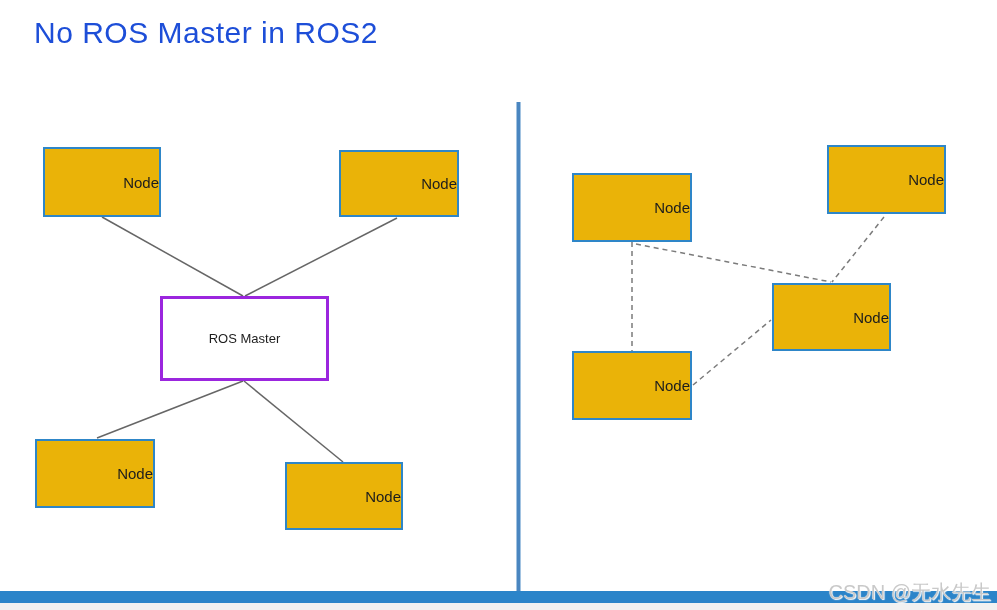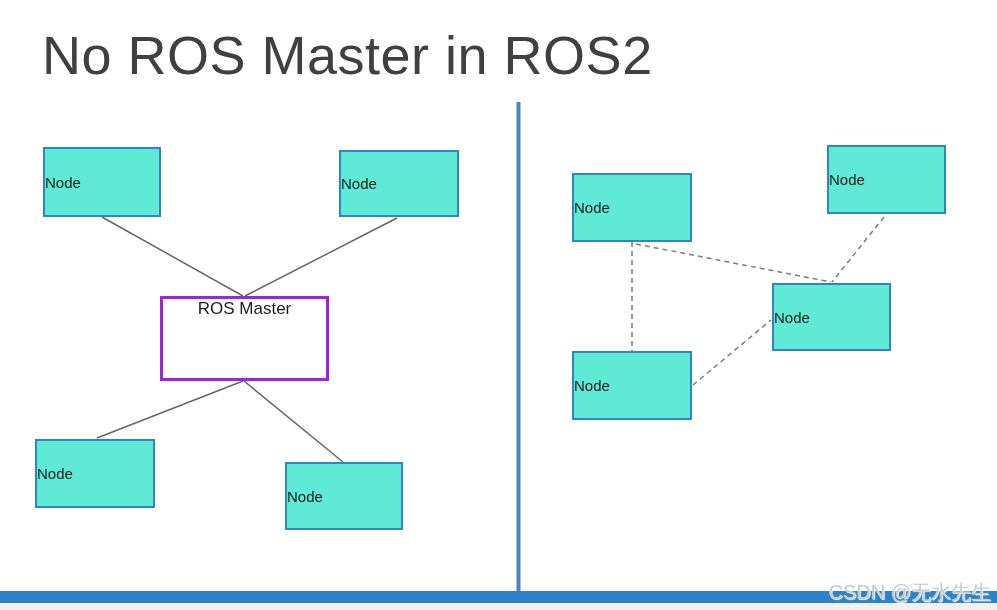--- a/index.html
+++ b/index.html
@@ -12,54 +12,55 @@
     position: relative;
     width: 997px;
     height: 610px;
     background: #ffffff;
     overflow: hidden;
   }
   .page-title {
     position: absolute;
     left: 30px;
     top: 12px;
-    margin: 12px;
-    font-size: 54px;
+    margin: 4px;
+    font-size: 30px;
     font-weight: 400;
-    color: #404040;
+    color: #1d4ed8;
     letter-spacing: 0.5px;
     white-space: nowrap;
   }
   svg.lines {
     position: absolute;
     left: 0;
     top: 0;
     width: 997px;
     height: 610px;
     pointer-events: none;
   }
   .node {
     position: absolute;
     box-sizing: border-box;
-    background: #5eead4;
+    background: #eab308;
     border: 2.5px solid #2e86c8;
     display: flex;
     align-items: center;
-    justify-content: flex-start;
+    justify-content: flex-end;
     font-size: 15px;
     color: #1d1d1d;
   }
   .master {
     position: absolute;
     box-sizing: border-box;
     background: #ffffff;
     border: 3px solid #9b26de;
     display: flex;
+    align-items: center;
     justify-content: center;
-    font-size: 17px;
+    font-size: 13px;
     color: #1d1d1d;
   }
   
   .n-l1 { left: 43px;  top: 147px; width: 118px; height: 70px; }
   .n-l2 { left: 339px; top: 150px; width: 120px; height: 67px; }
   .n-l3 { left: 35px;  top: 439px; width: 120px; height: 69px; }
   .n-l4 { left: 285px; top: 462px; width: 118px; height: 68px; }
   .m-box { left: 160px; top: 296px; width: 169px; height: 85px; }
   
   .n-r1 { left: 572px; top: 173px; width: 120px; height: 69px; }

